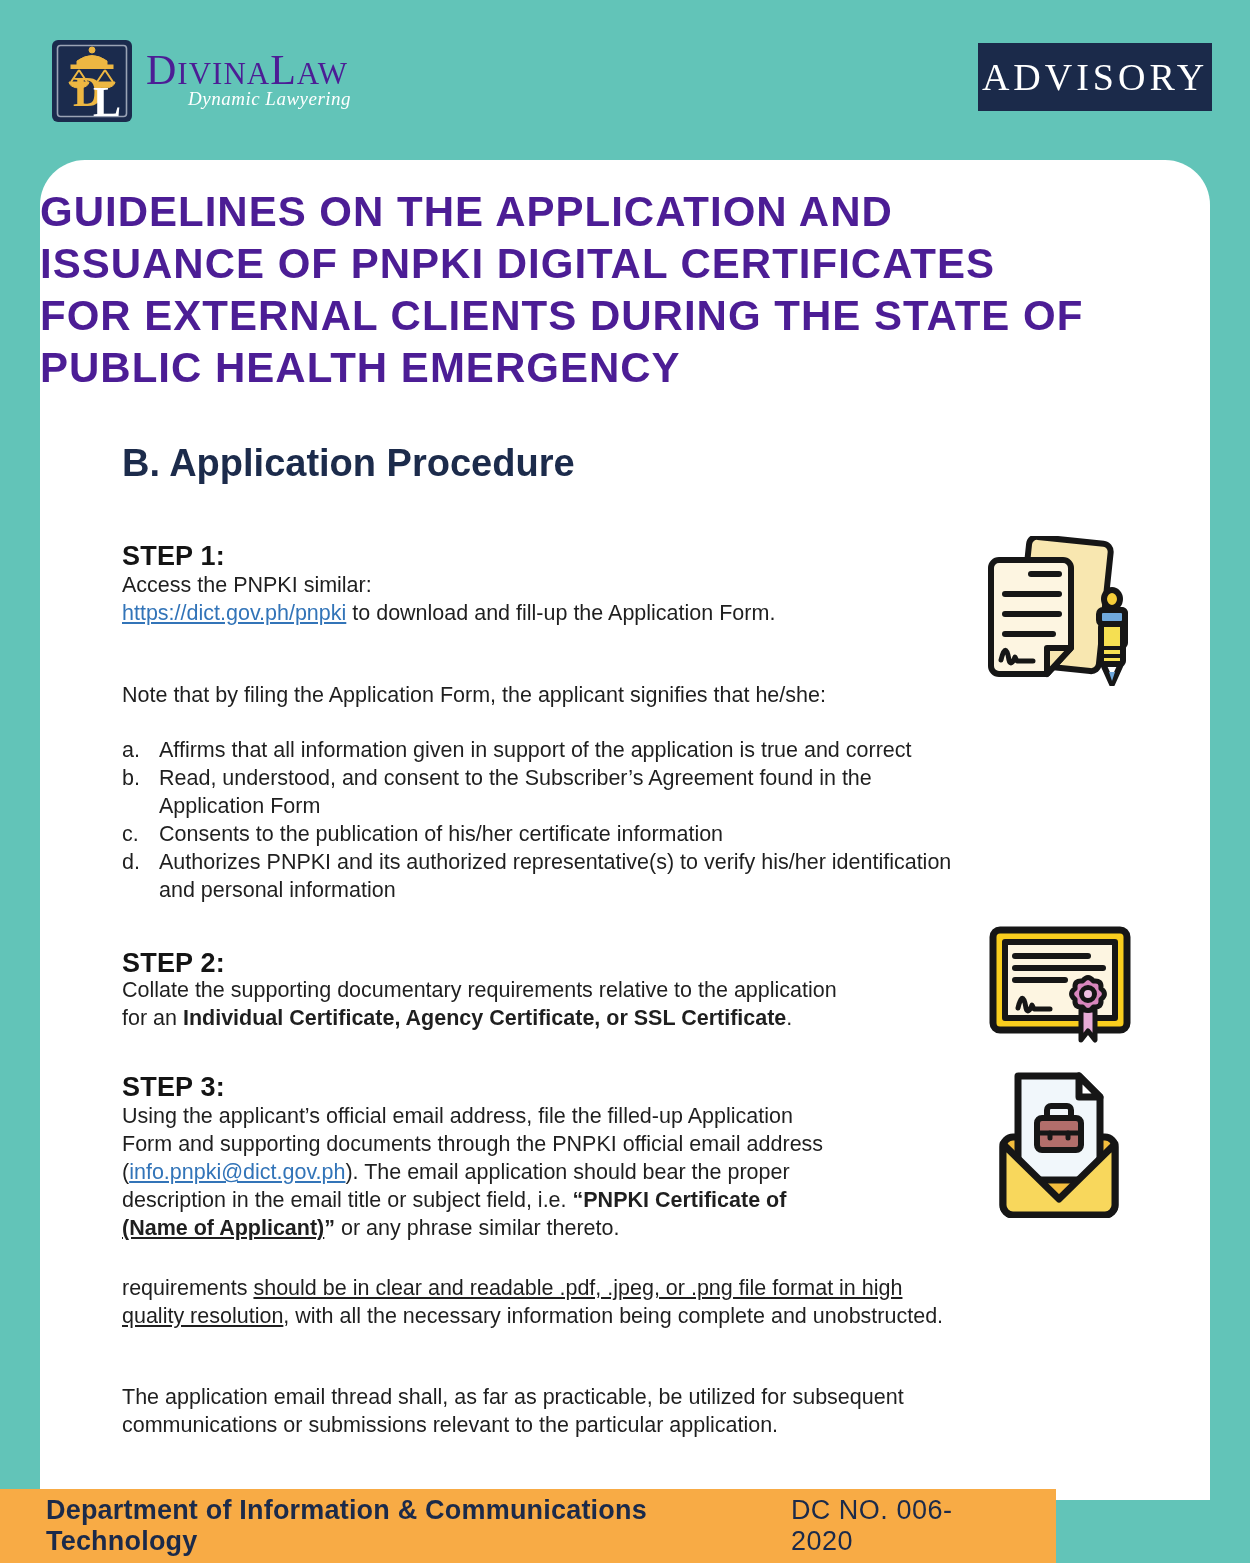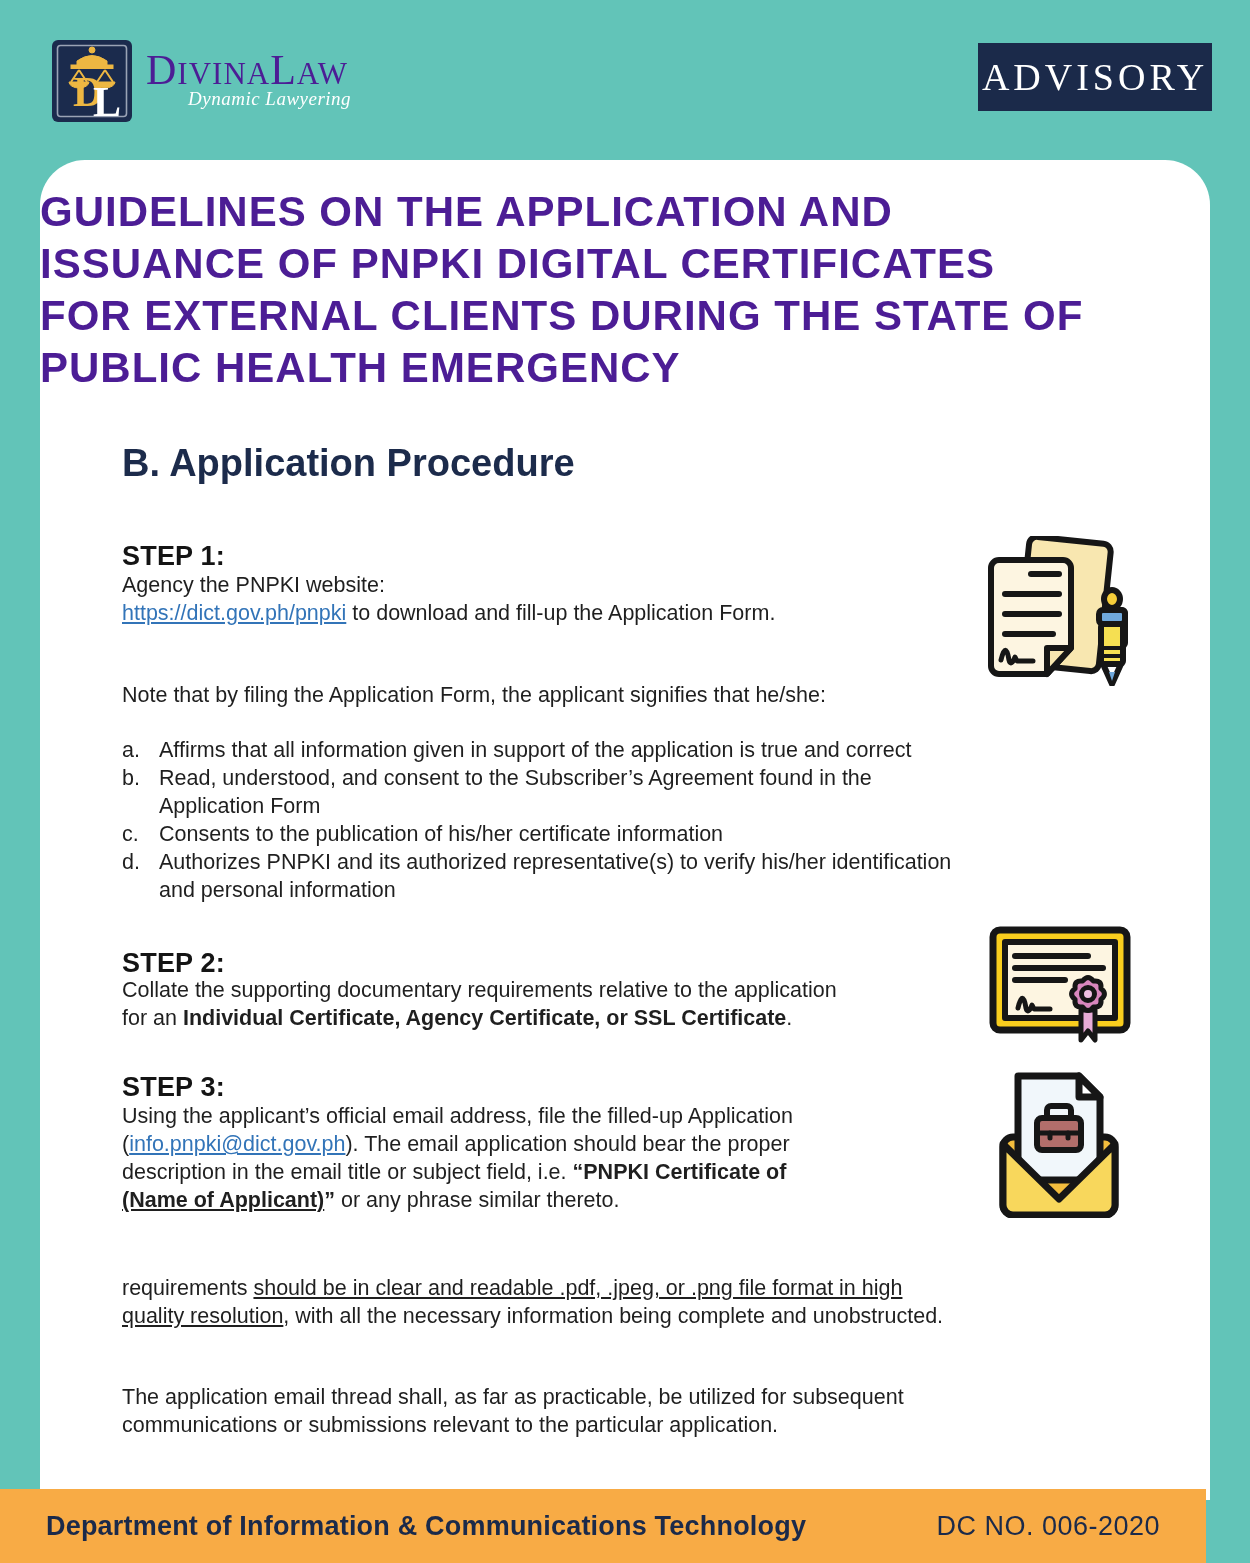--- a/index.html
+++ b/index.html
@@ -33,21 +33,21 @@
   .bu { font-weight:bold; text-decoration:underline; }
   .u  { text-decoration:underline; }
 
   .list-item { position:relative; padding-left:37px; }
   .list-letter { position:absolute; left:0; top:0; }
 
   
   .icon { position:absolute; }
 
   
-  .footer { position:absolute; left:0; top:1489px; width:1206px; height:74px; background:#F8AB45; z-index:5;
+  .footer { position:absolute; left:0; top:1489px; width:1056px; height:74px; background:#F8AB45; z-index:5;
             display:flex; align-items:center; justify-content:space-between; padding:0 46px; }
   .footer .dept { color:#1B2A4A; font-weight:bold; font-size:27px; letter-spacing:0.2px; }
   .footer .docno { color:#1B2A4A; font-size:27px; letter-spacing:0.5px; }
 </style>
 </head>
 <body>
 
 <div class="logo-box">
   <span>
     <svg width="80" height="82" viewBox="0 0 80 82">
@@ -79,21 +79,21 @@
   <div>GUIDELINES ON THE APPLICATION AND</div>
   <div>ISSUANCE OF PNPKI DIGITAL CERTIFICATES</div>
   <div>FOR EXTERNAL CLIENTS DURING THE STATE OF</div>
   <div>PUBLIC HEALTH EMERGENCY</div>
 </div>
 
 <div class="section-heading">B. Application Procedure</div>
 
 <div class="step-heading" style="left:122px; top:541px;">STEP 1:</div>
 <div class="body-block" style="left:122px; top:571px; width:860px;">
-  <div class="bodyline">Agency the PNPKI website:</div>
+  <div class="bodyline">Access the PNPKI similar:</div>
   <div class="bodyline"><a class="doclink">https://dict.gov.ph/pnpki</a><span> to download and fill-up the Application Form.</span></div>
 </div>
 
 <div class="body-block bodyline" style="left:122px; top:681px;">Note that by filing the Application Form, the applicant signifies that he/she:</div>
 
 <div class="body-block" style="left:122px; top:736px; width:1000px;">
   <div class="list-item">
     <span class="list-letter">a.</span>
     <div class="bodyline">Affirms that all information given in support of the application is true and correct</div>
   </div>
@@ -115,20 +115,21 @@
 
 <div class="step-heading" style="left:122px; top:948px;">STEP 2:</div>
 <div class="body-block" style="left:122px; top:976px; width:880px;">
   <div class="bodyline">Collate the supporting documentary requirements relative to the application</div>
   <div class="bodyline"><span>for an </span><span class="b">Individual Certificate, Agency Certificate, or SSL Certificate</span><span>.</span></div>
 </div>
 
 <div class="step-heading" style="left:122px; top:1072px;">STEP 3:</div>
 <div class="body-block" style="left:122px; top:1102px; width:880px;">
   <div class="bodyline">Using the applicant’s official email address, file the filled-up Application</div>
+  <div class="bodyline">Form and supporting documents through the PNPKI official email address</div>
   <div class="bodyline"><span>(</span><a class="doclink">info.pnpki@dict.gov.ph</a><span>). The email application should bear the proper</span></div>
   <div class="bodyline"><span>description in the email title or subject field, i.e. </span><span class="b">“PNPKI Certificate of</span></div>
   <div class="bodyline"><span class="bu">(Name of Applicant)</span><span class="b">”</span><span> or any phrase similar thereto.</span></div>
 </div>
 
 <div class="body-block" style="left:122px; top:1274px; width:1040px;">
   <div class="bodyline"><span>requirements </span><span class="u">should be in clear and readable .pdf, .jpeg, or .png file format in high</span></div>
   <div class="bodyline"><span class="u">quality resolution</span><span>, with all the necessary information being complete and unobstructed.</span></div>
 </div>
 

